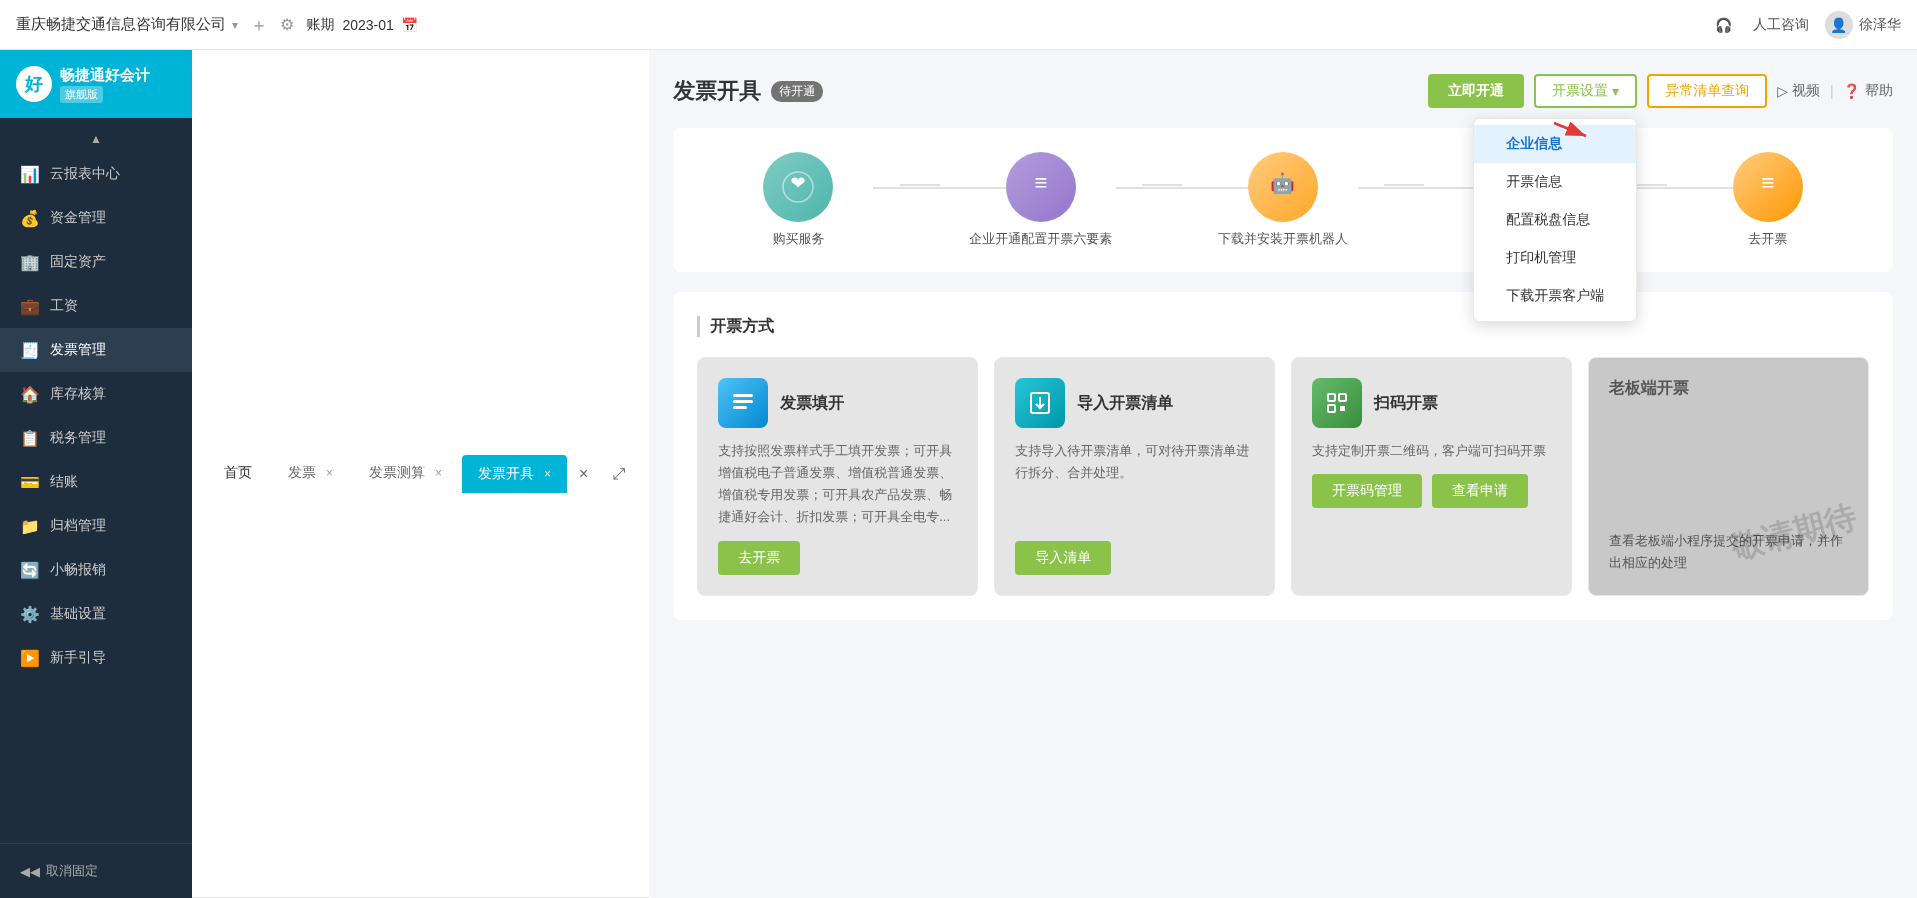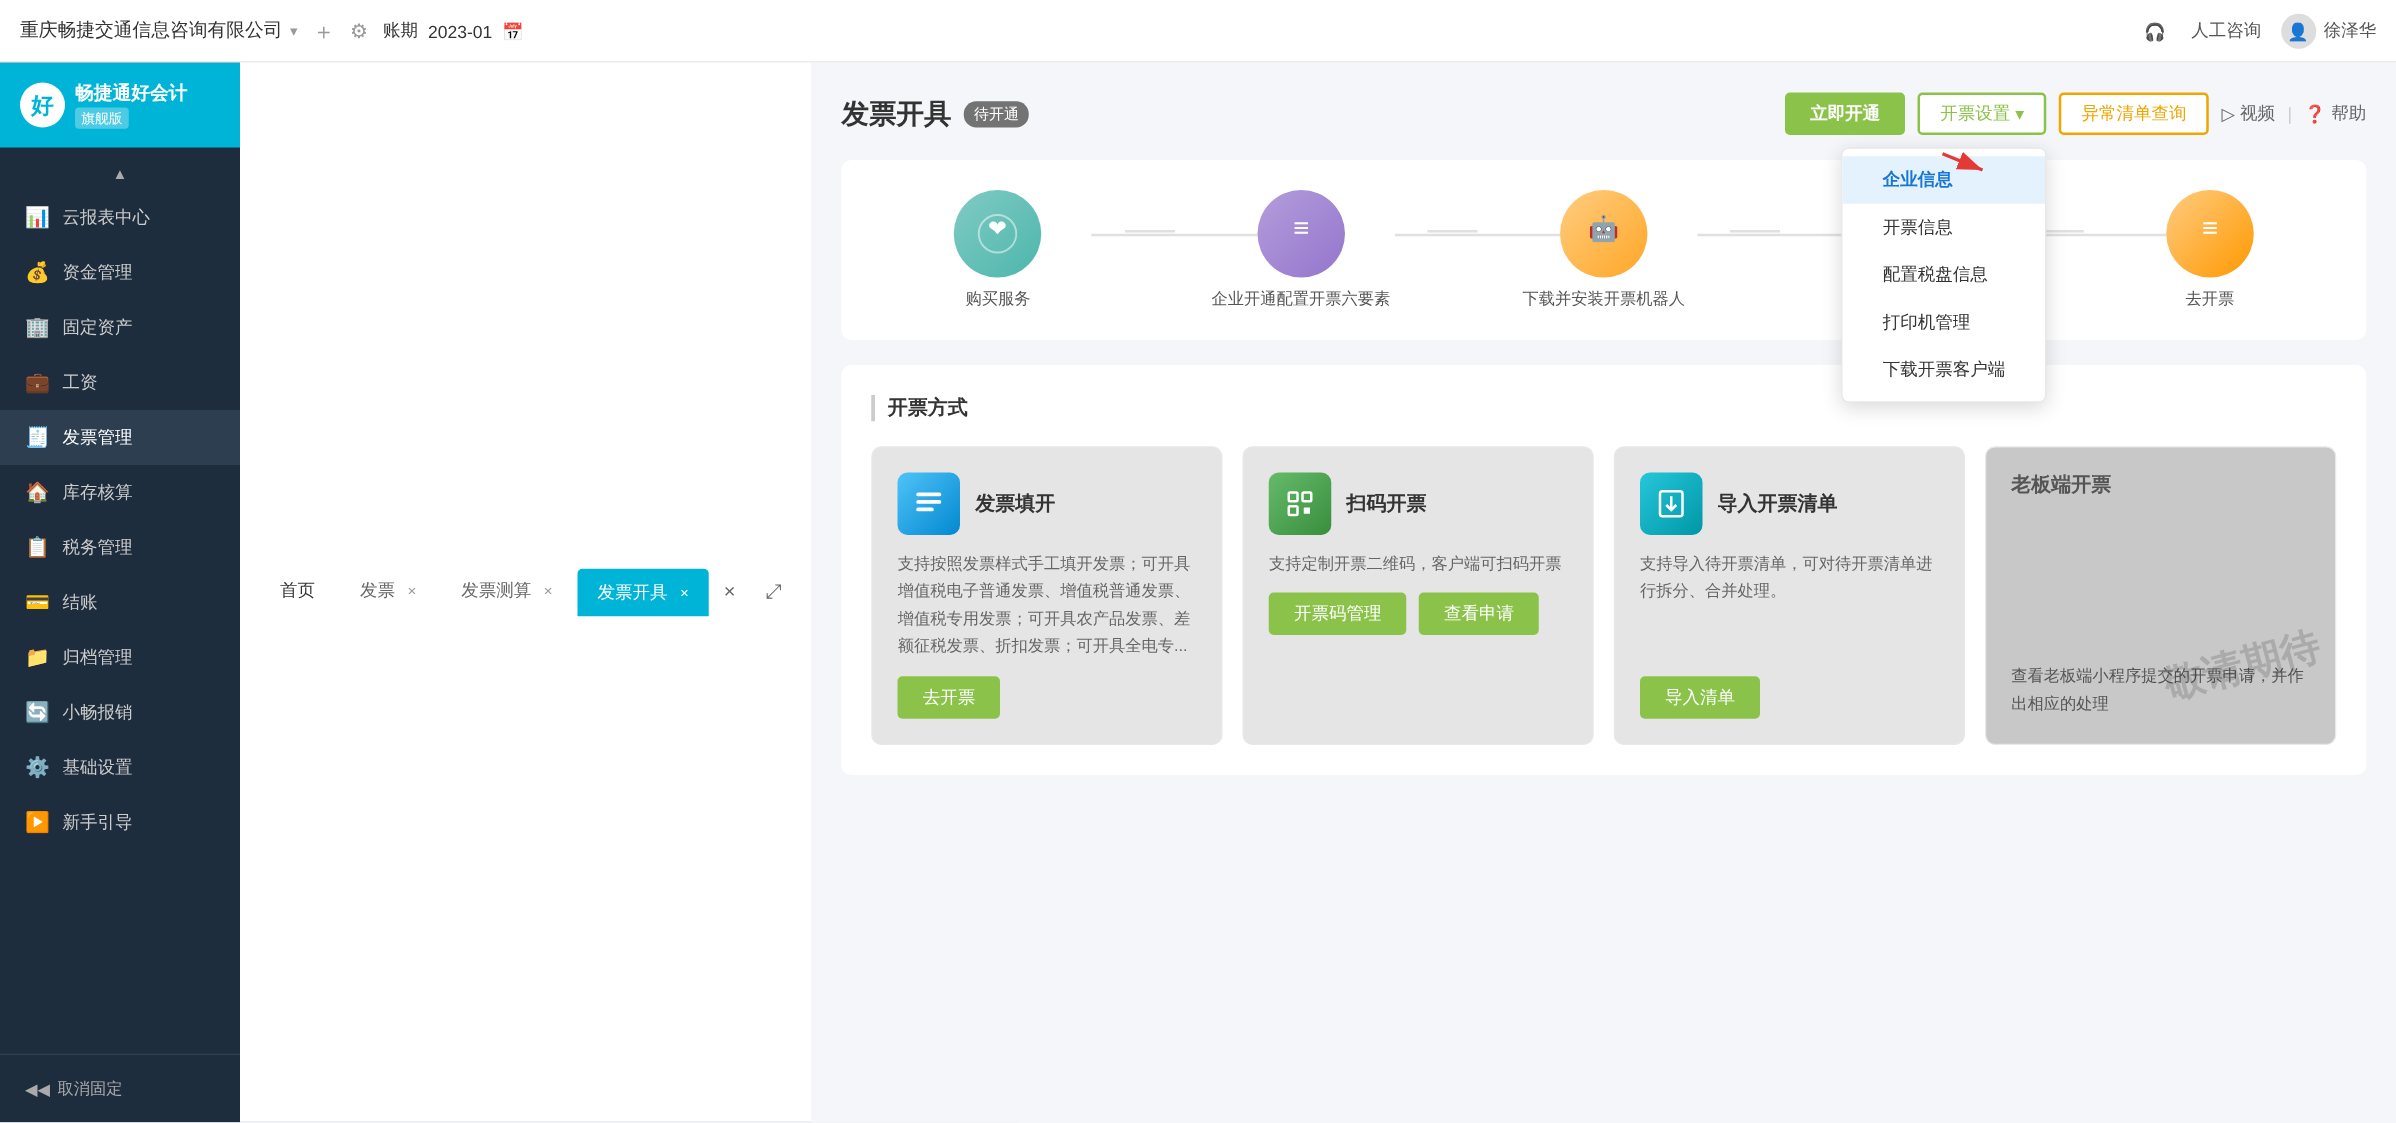--- a/index.html
+++ b/index.html
@@ -353,58 +353,58 @@
               <div class="method-card-header">
                 <div class="method-icon blue-icon">
                   <svg width="26" height="26" viewBox="0 0 26 26">
                       <rect x="3" y="4" width="20" height="3" rx="1.5" fill="white"></rect>
                       <rect x="3" y="10" width="20" height="3" rx="1.5" fill="white"></rect>
                       <rect x="3" y="16" width="14" height="3" rx="1.5" fill="white"></rect>
                     </svg>
                 </div>
                 <span class="method-title">发票填开</span>
               </div>
-              <p class="method-desc">支持按照发票样式手工填开发票；可开具增值税电子普通发票、增值税普通发票、增值税专用发票；可开具农产品发票、差额征税发票、折扣发票；可开具全电专...</p>
+              <p class="method-desc">支持按照发票样式手工填开发票；可开具增值税电子普通发票、增值税普通发票、增值税专用发票；可开具农产品发票、畅捷通好会计、折扣发票；可开具全电专...</p>
               <button class="method-btn">去开票</button>
-            </div>
-
-            <div class="method-card">
-              <div class="method-card-header">
-                <div class="method-icon green-icon">
-                  <svg width="26" height="26" viewBox="0 0 26 26">
-                    <rect x="4" y="4" width="7" height="7" rx="1" fill="none" stroke="white" stroke-width="2"></rect>
-                    <rect x="15" y="4" width="7" height="7" rx="1" fill="none" stroke="white" stroke-width="2"></rect>
-                    <rect x="4" y="15" width="7" height="7" rx="1" fill="none" stroke="white" stroke-width="2"></rect>
-                    <rect x="16" y="16" width="5" height="5" rx="0.5" fill="white"></rect>
-                  </svg>
-                </div>
-                <span class="method-title">扫码开票</span>
-              </div>
-              <p class="method-desc">支持定制开票二维码，客户端可扫码开票</p>
-              <div style="display:flex;gap:10px;">
-                <button class="method-btn">开票码管理</button>
-                <button class="method-btn">查看申请</button>
-              </div>
             </div>
 
             <div class="method-card">
               <div class="method-card-header">
                 <div class="method-icon teal-icon">
                   <svg width="26" height="26" viewBox="0 0 26 26">
                       <rect x="4" y="3" width="18" height="20" rx="2" fill="none" stroke="white" stroke-width="2"></rect>
                       <line x1="13" y1="7" x2="13" y2="17" stroke="white" stroke-width="2"></line>
                       <polyline points="9,14 13,18 17,14" stroke="white" stroke-width="2" fill="none"></polyline>
                     </svg>
                 </div>
                 <span class="method-title">导入开票清单</span>
               </div>
               <p class="method-desc">支持导入待开票清单，可对待开票清单进行拆分、合并处理。</p>
               <button class="method-btn">导入清单</button>
             </div>
 
+            <div class="method-card">
+              <div class="method-card-header">
+                <div class="method-icon green-icon">
+                  <svg width="26" height="26" viewBox="0 0 26 26">
+                    <rect x="4" y="4" width="7" height="7" rx="1" fill="none" stroke="white" stroke-width="2"></rect>
+                    <rect x="15" y="4" width="7" height="7" rx="1" fill="none" stroke="white" stroke-width="2"></rect>
+                    <rect x="4" y="15" width="7" height="7" rx="1" fill="none" stroke="white" stroke-width="2"></rect>
+                    <rect x="16" y="16" width="5" height="5" rx="0.5" fill="white"></rect>
+                  </svg>
+                </div>
+                <span class="method-title">扫码开票</span>
+              </div>
+              <p class="method-desc">支持定制开票二维码，客户端可扫码开票</p>
+              <div style="display:flex;gap:10px;">
+                <button class="method-btn">开票码管理</button>
+                <button class="method-btn">查看申请</button>
+              </div>
+            </div>
+
             <div class="method-card disabled" style="background:#c8c8c8; position:relative; overflow:hidden;">
               <div class="method-card-header">
                 <span class="method-title" style="color:#555;">老板端开票</span>
               </div>
               <p class="method-desc" style="color:#555;">查看老板端小程序提交的开票申请，并作出相应的处理</p>
               <div class="overlay-text">敬请期待</div>
             </div>
 
           </div>
         </div>

